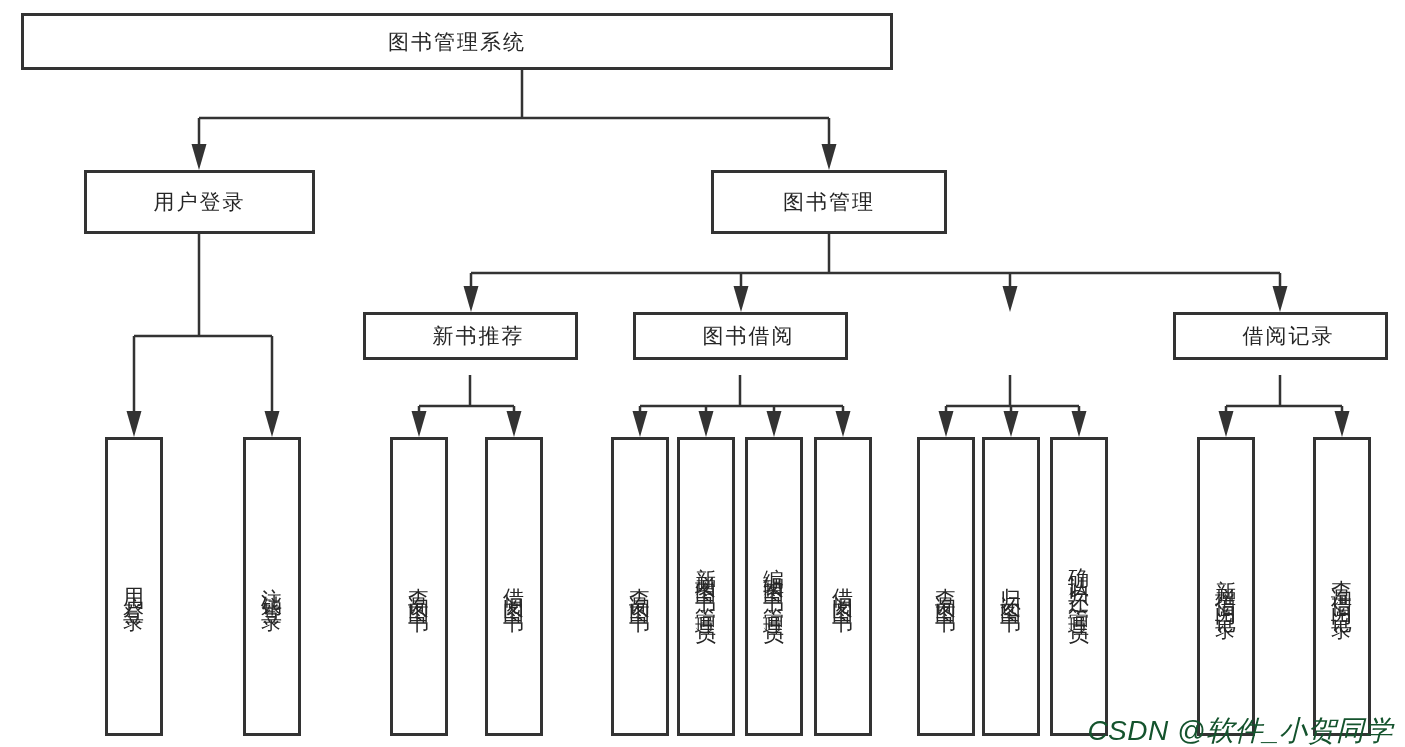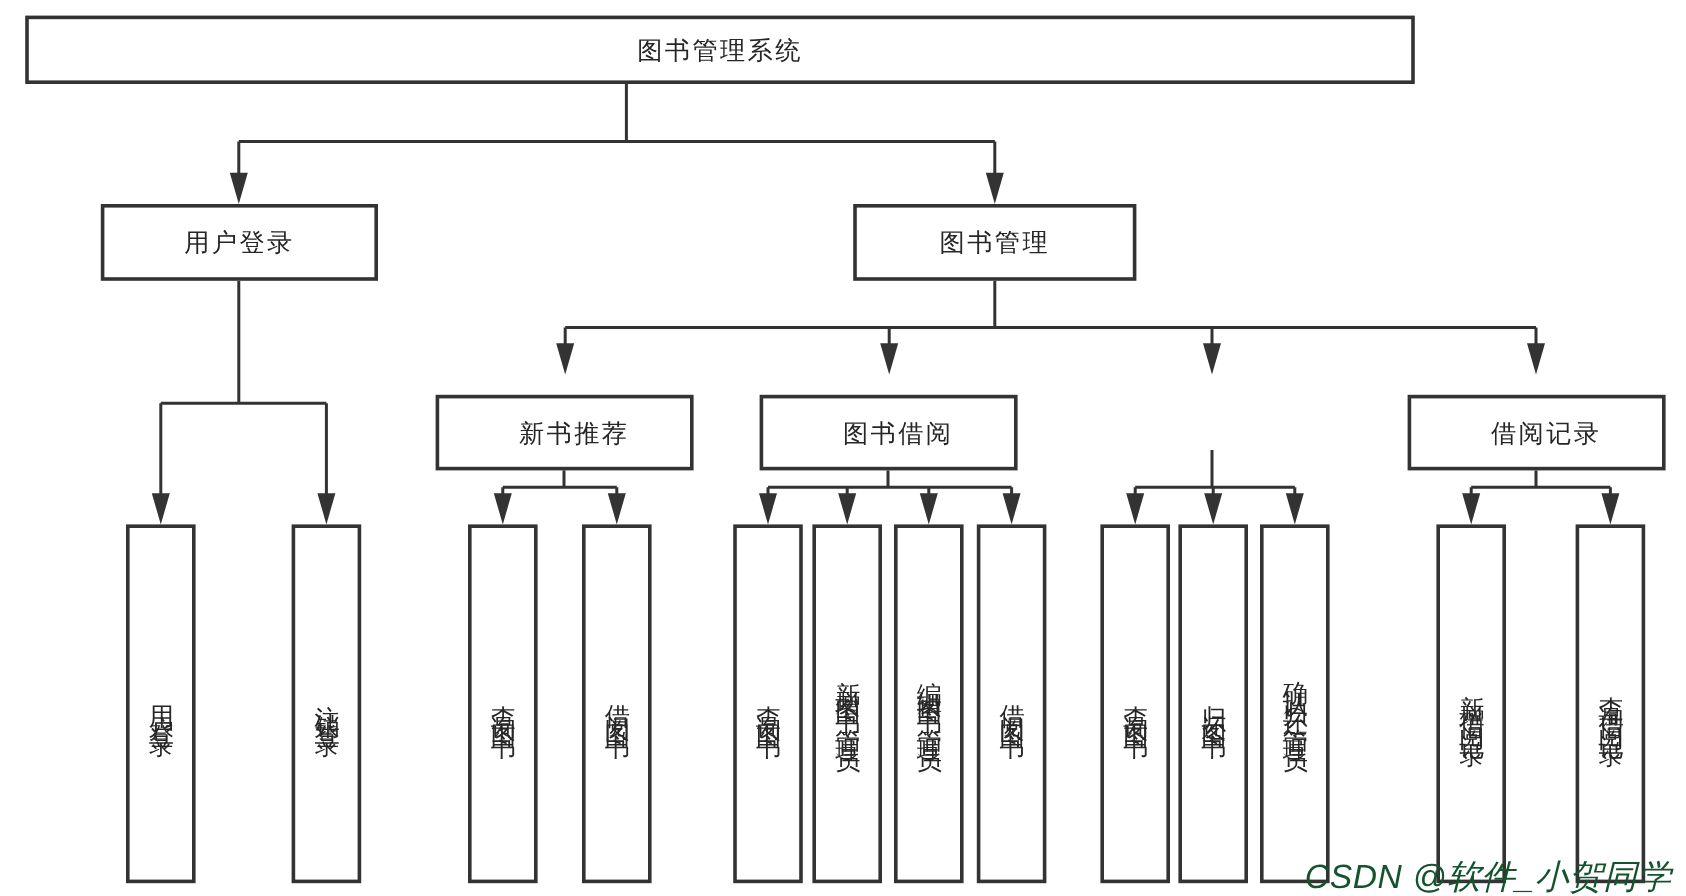--- a/index.html
+++ b/index.html
@@ -30,23 +30,23 @@
     align-items: center;
     justify-content: center;
     z-index: 2;
     color: #262626;
   }
   .hbox {
     font-size: 21px;
     letter-spacing: 2px;
     white-space: nowrap;
   }
-  .root-box   { left: 21px;  top: 13px;  width: 1158px; height: 57px; }
+  .root-box   { left: 21px;  top: 13px;  width: 872px; height: 57px; }
   .lvl2       { top: 170px; height: 64px; }
-  .lvl3       { top: 329px; width: 215px; height: 63px; padding-left: 16px; }
+  .lvl3       { top: 312px; width: 215px; height: 48px; padding-left: 16px; }
   .leaf {
     top: 437px;
     width: 58px;
     height: 299px;
   }
   .vtext {
     writing-mode: vertical-rl;
     text-orientation: mixed;
     font-size: 21px;
     letter-spacing: 8px;

